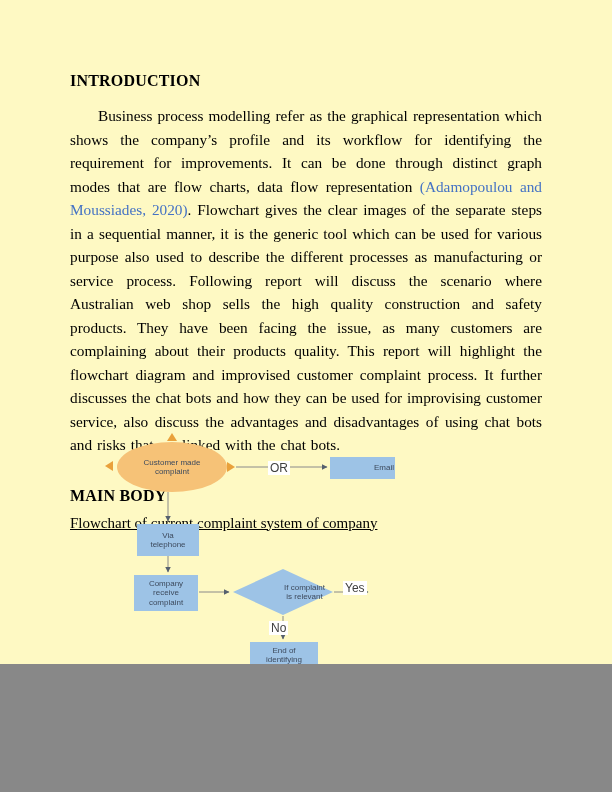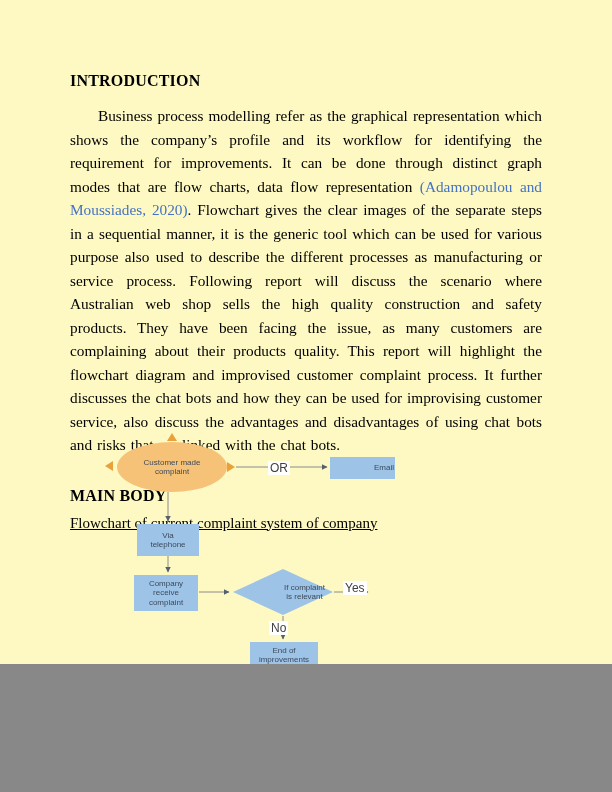--- a/index.html
+++ b/index.html
@@ -127,19 +127,19 @@
 
     <div class="fc-node fc-rect" style="left:134px; top:145px; width:64px; height:36px; padding:0 16px;">Company receive complaint</div>
 
     <div class="fc-node fc-diamond-label" style="left:238px; top:150px; width:90px; height:24px;">If complaint is relevant</div>
 
     <div class="fc-conn-label" style="left:343px; top:151px;">Yes</div>
 
     <div class="fc-conn-label" style="left:269px; top:191px;">No</div>
 
 
-    <div class="fc-node fc-rect" style="left:250px; top:212px; width:68px; height:26px; padding:0 8px;">End of improvements</div>
+    <div class="fc-node fc-rect" style="left:250px; top:212px; width:68px; height:26px; padding:0 8px;">End of identifying</div>
 
   </div>
 
   <div class="page-number">3</div>
 
 </div>
 
 </body></html>

